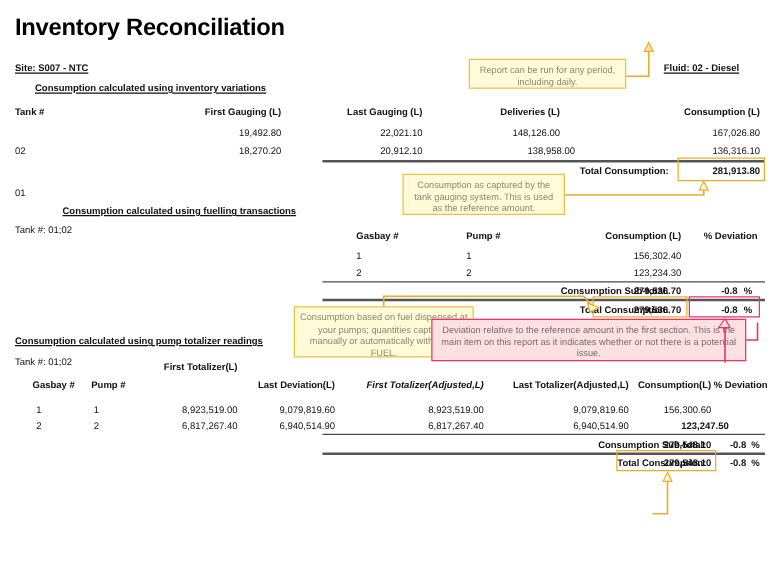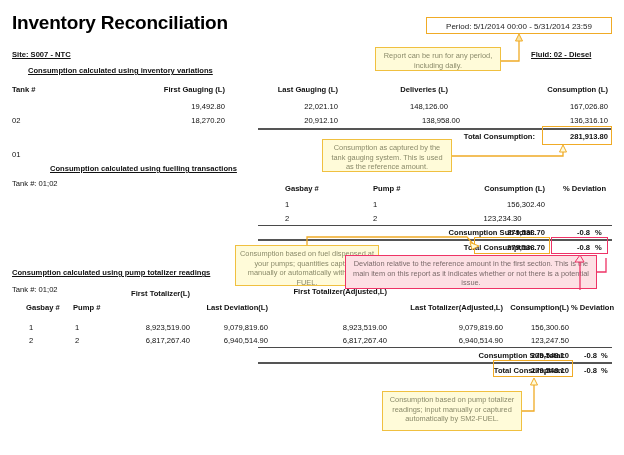--- a/index.html
+++ b/index.html
@@ -58,21 +58,20 @@
   
   .ovl{position:absolute;left:0;top:0;width:624px;height:455px;pointer-events:none;}
 </style>
 </head>
 <body>
 
 <div class="page">
 
   <div class="abs title">Inventory Reconciliation</div>
 
-  <div class="period-box" style="left:426px;top:17px;width:186px;height:17px;line-height:11px;">Period: 5/1/2014 00:00 - 5/31/2014 23:59</div>
 
   <div class="abs lbl-b u" style="left:12px;top:50px;">Site: S007 - NTC</div>
   <div class="abs lbl-b u" style="left:531px;top:50px;">Fluid: 02 - Diesel</div>
 
   <div class="abs lbl-b u" style="left:28px;top:66px;">Consumption calculated using inventory variations</div>
 
   <div class="abs hdr" style="left:12px;top:85px;">Tank #</div>
   <div class="abs hdr r" style="left:125px;top:85px;width:100px;">First Gauging (L)</div>
   <div class="abs hdr r" style="left:240px;top:85px;width:98px;">Last Gauging (L)</div>
   <div class="abs hdr r" style="left:358px;top:85px;width:90px;">Deliveries (L)</div>
@@ -102,21 +101,21 @@
   <div class="abs hdr" style="left:373px;top:184px;">Pump #</div>
   <div class="abs hdr r" style="left:460px;top:184px;width:85px;">Consumption (L)</div>
   <div class="abs hdr" style="left:563px;top:184px;">% Deviation</div>
 
   <div class="abs cell" style="left:285px;top:200px;">1</div>
   <div class="abs cell" style="left:373px;top:200px;">1</div>
   <div class="abs cell r" style="left:460px;top:200px;width:85px;">156,302.40</div>
 
   <div class="abs cell" style="left:285px;top:214px;">2</div>
   <div class="abs cell" style="left:373px;top:214px;">2</div>
-  <div class="abs cell r" style="left:460px;top:214px;width:85px;text-align:center;">123,234.30</div>
+  <div class="abs cell r" style="left:460px;top:214px;width:85px;">123,234.30</div>
 
   <div class="rule" style="left:258px;top:225px;width:354px;"></div>
   <div class="abs hdr r" style="left:320px;top:228px;width:215px;">Consumption Sub-total:</div>
   <div class="abs hdr r" style="left:478px;top:228px;width:67px;">279,536.70</div>
   <div class="abs hdr r" style="left:556px;top:228px;width:34px;">-0.8</div>
   <div class="abs hdr" style="left:595px;top:228px;">%</div>
 
   <div class="rule thick" style="left:258px;top:239px;width:354px;"></div>
   <div class="abs hdr r" style="left:320px;top:243px;width:215px;">Total Consumption:</div>
   <div class="abs hdr r" style="left:478px;top:243px;width:67px;">279,536.70</div>
@@ -126,40 +125,40 @@
   <div class="hl" style="left:474px;top:237px;width:76px;height:17px;"></div>
   <div class="hl-pink" style="left:551px;top:237px;width:57px;height:17px;"></div>
 
   <div class="abs lbl-b u" style="left:12px;top:268px;">Consumption calculated using pump totalizer readings</div>
   <div class="abs cell" style="left:12px;top:285px;">Tank #: 01;02</div>
 
   <div class="abs hdr" style="left:26px;top:303px;">Gasbay #</div>
   <div class="abs hdr" style="left:73px;top:303px;">Pump #</div>
   <div class="abs hdr r" style="left:110px;top:289px;width:80px;">First Totalizer(L)</div>
   <div class="abs hdr r" style="left:190px;top:303px;width:78px;">Last Deviation(L)</div>
-  <div class="abs hdr r" style="left:268px;top:287px;width:119px;">First Totalizer(Adjusted,L)</div>
+  <div class="abs hdr r" style="left:268px;top:303px;width:119px;font-style:italic;">First Totalizer(Adjusted,L)</div>
   <div class="abs hdr r" style="left:387px;top:303px;width:116px;">Last Totalizer(Adjusted,L)</div>
   <div class="abs hdr r" style="left:503px;top:303px;width:66px;">Consumption(L)</div>
   <div class="abs hdr" style="left:571px;top:303px;">% Deviation</div>
 
   <div class="abs cell" style="left:29px;top:323px;">1</div>
   <div class="abs cell" style="left:75px;top:323px;">1</div>
   <div class="abs cell r" style="left:110px;top:323px;width:80px;">8,923,519.00</div>
   <div class="abs cell r" style="left:190px;top:323px;width:78px;">9,079,819.60</div>
   <div class="abs cell r" style="left:268px;top:323px;width:119px;">8,923,519.00</div>
   <div class="abs cell r" style="left:387px;top:323px;width:116px;">9,079,819.60</div>
   <div class="abs cell r" style="left:503px;top:323px;width:66px;">156,300.60</div>
 
   <div class="abs cell" style="left:29px;top:336px;">2</div>
   <div class="abs cell" style="left:75px;top:336px;">2</div>
   <div class="abs cell r" style="left:110px;top:336px;width:80px;">6,817,267.40</div>
   <div class="abs cell r" style="left:190px;top:336px;width:78px;">6,940,514.90</div>
   <div class="abs cell r" style="left:268px;top:336px;width:119px;">6,817,267.40</div>
   <div class="abs cell r" style="left:387px;top:336px;width:116px;">6,940,514.90</div>
-  <div class="abs cell r" style="left:503px;top:336px;width:66px;">123,247.50</div>
+  <div class="abs cell r" style="left:503px;top:336px;width:80px;font-weight:bold;">123,247.50</div>
 
   <div class="rule" style="left:258px;top:347px;width:354px;"></div>
   <div class="abs hdr r" style="left:320px;top:351px;width:245px;">Consumption Sub-total:</div>
   <div class="abs hdr r" style="left:497px;top:351px;width:72px;">279,548.10</div>
   <div class="abs hdr r" style="left:563px;top:351px;width:34px;">-0.8</div>
   <div class="abs hdr" style="left:601px;top:351px;">%</div>
 
   <div class="rule thick" style="left:258px;top:362px;width:354px;"></div>
   <div class="abs hdr r" style="left:320px;top:366px;width:245px;">Total Consumption:</div>
   <div class="abs hdr r" style="left:497px;top:366px;width:72px;">279,548.10</div>
@@ -169,21 +168,20 @@
   <div class="hl" style="left:493px;top:360px;width:80px;height:17px;"></div>
 
   <div class="callout" style="left:322px;top:139px;width:130px;height:33px;">Consumption as captured by the tank gauging system. This is used as the reference amount.</div>
 
   <div class="callout" style="left:375px;top:47px;width:126px;height:24px;">Report can be run for any period, including daily.</div>
 
   <div class="callout" style="left:235px;top:245px;width:144px;height:41px;">Consumption based on fuel dispensed at your pumps; quantities captured manually or automatically with SM2-FUEL.</div>
 
   <div class="callout pink" style="left:345px;top:255px;width:252px;height:34px;">Deviation relative to the reference amount in the first section. This is the main item on this report as it indicates whether or not there is a potential issue.</div>
 
-  <div class="callout" style="left:382px;top:391px;width:140px;height:40px;">Consumption based on pump totalizer readings; input manually or captured automatically by SM2-FUEL.</div>
 
   <svg class="ovl" viewBox="0 0 624 455">
 
     <path d="M501 61 L519 61 L519 40" fill="none" stroke="#f0ab26" stroke-width="1.3"></path>
     <path d="M519 34 L515.5 41 L522.5 41 Z" fill="#fbe3a0" stroke="#f0ab26" stroke-width="1"></path>
 
     <path d="M452 156 L563 156 L563 150" fill="none" stroke="#f0ab26" stroke-width="1.3"></path>
     <path d="M563 145 L559.5 152 L566.5 152 Z" fill="#fffbd9" stroke="#f0ab26" stroke-width="1"></path>
 
     <path d="M307 245 L307 237 L467 237 L474 245" fill="none" stroke="#f0ab26" stroke-width="1.3"></path>

